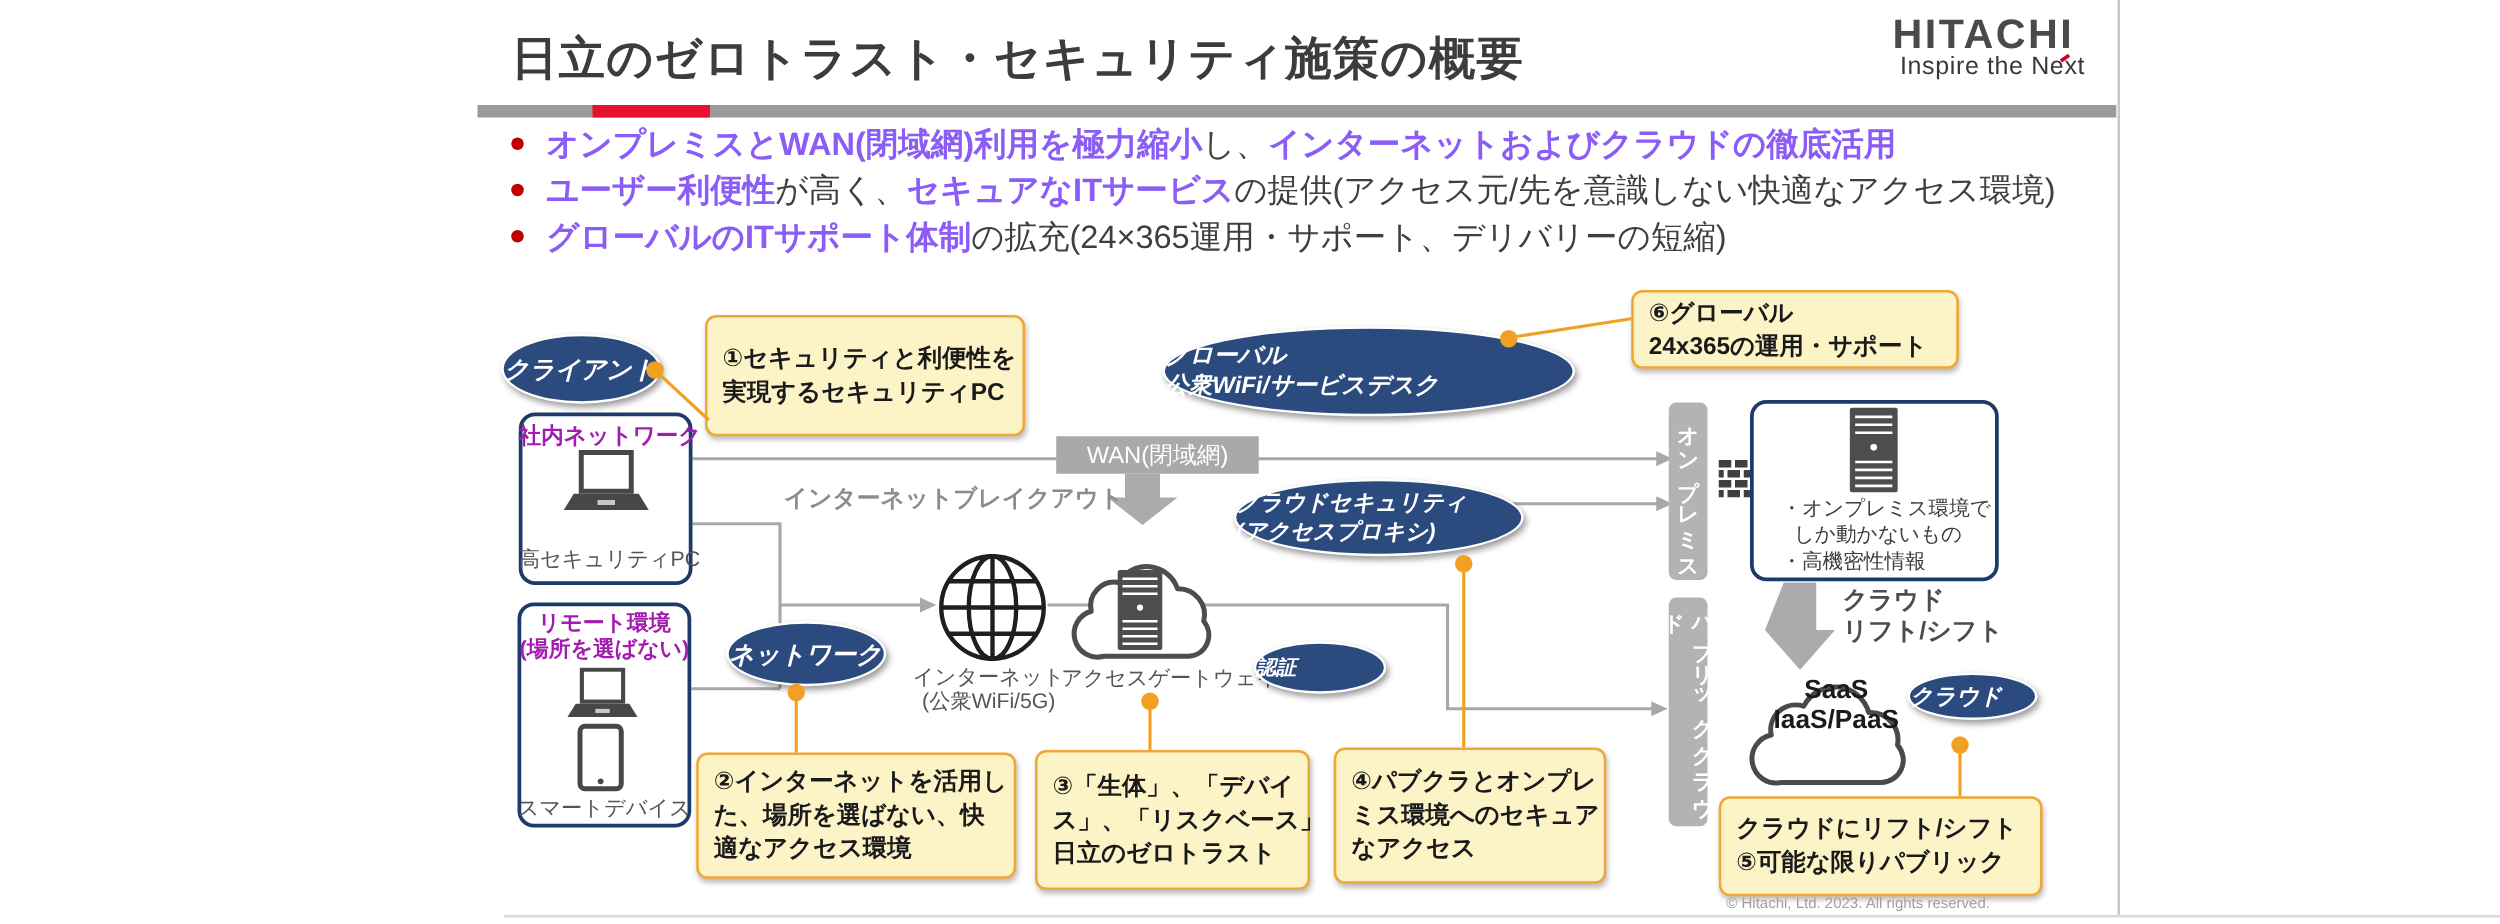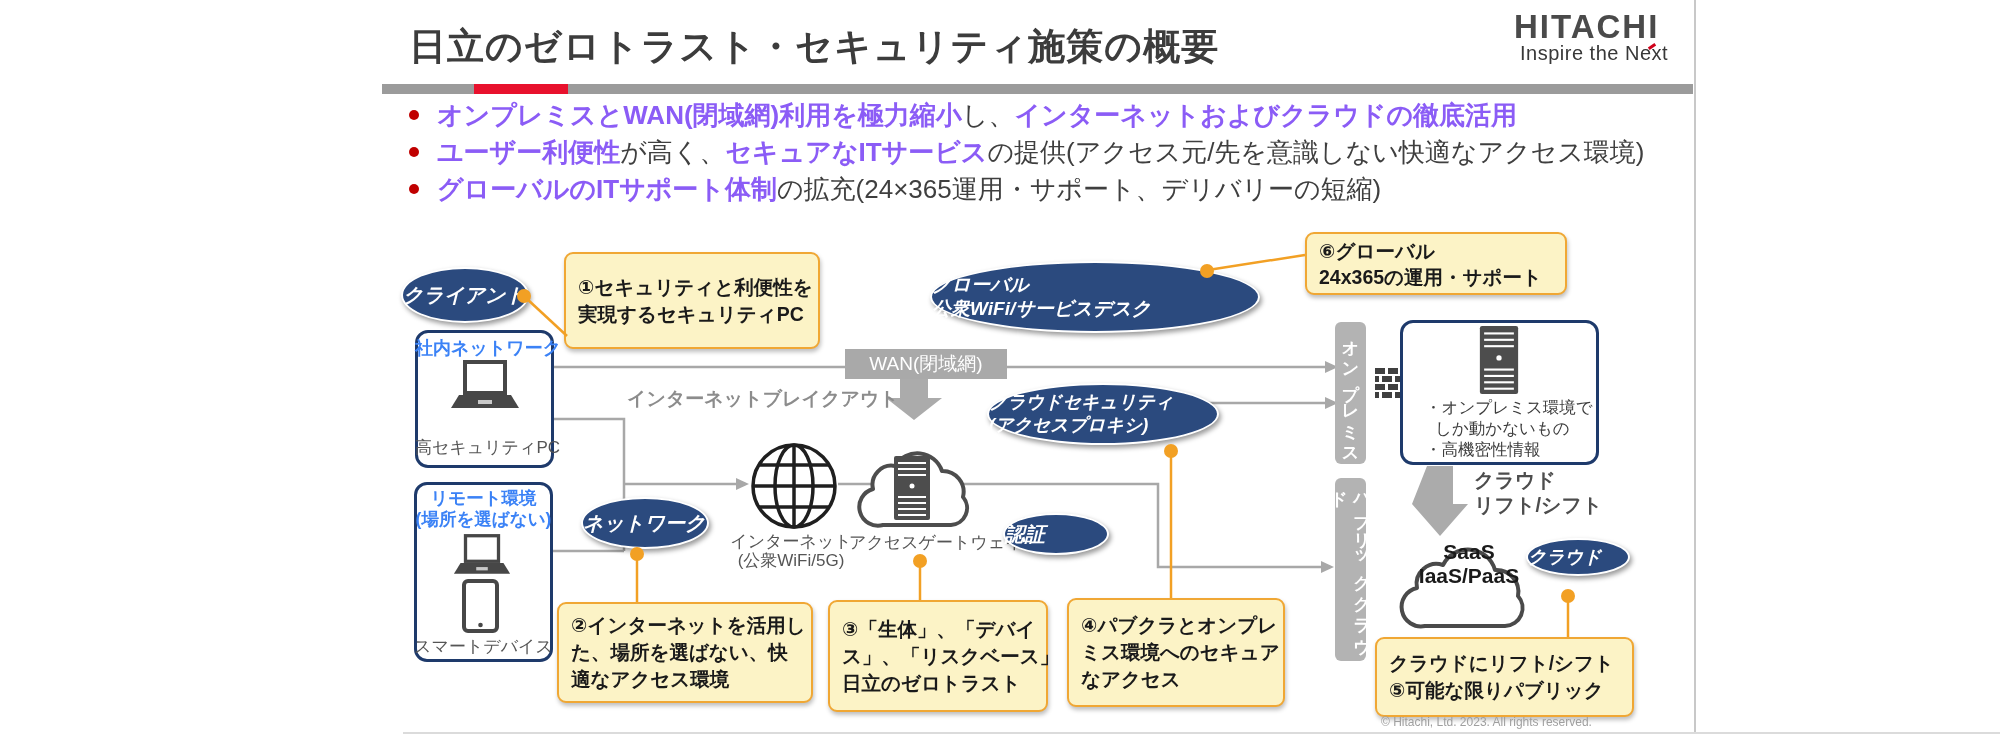--- a/index.html
+++ b/index.html
@@ -24,21 +24,21 @@
         box-shadow:2px 3px 5px rgba(0,0,0,.4);white-space:nowrap;}
   .note{background:#FCF3C6;border:2px solid #F0A734;border-radius:9px;font-weight:bold;color:#1a1a1a;
         padding:4px 12px;box-shadow:1px 3px 4px rgba(0,0,0,.25);font-size:19.5px;line-height:27px;
         display:flex;flex-direction:column;justify-content:center;white-space:nowrap;}
   .devbox{background:#fff;border:3px solid #1E3A6B;border-radius:13px;}
   .gbar{background:#B3B3B3;border-radius:6px;color:#fff;font-weight:bold;writing-mode:vertical-rl;
         text-orientation:upright;display:flex;align-items:center;justify-content:center;
         font-size:17px;letter-spacing:2px;}
   .graylbl{color:#8C8C8C;font-weight:bold;font-size:19px;white-space:nowrap;}
   .smalllbl{color:#555;font-size:17px;text-align:center;line-height:19px;white-space:nowrap;}
-  .boxtitle{font-weight:bold;color:#3b82f6;font-size:18px;text-align:center;white-space:nowrap;}
+  .boxtitle{font-weight:bold;color:#a21caf;font-size:18px;text-align:center;white-space:nowrap;}
   .wanlbl{background:#A9A9A9;color:#fff;font-size:19px;display:flex;align-items:center;justify-content:center;white-space:nowrap;}
   .liftlbl{font-size:20px;font-weight:bold;color:#4D4D4D;line-height:25px;white-space:nowrap;}
   .saastxt{font-size:21px;font-weight:bold;color:#1a1a1a;line-height:24px;text-align:center;white-space:nowrap;}
   .onpremtxt{font-size:16.5px;color:#3d3d3d;line-height:21px;white-space:nowrap;}
   .copyright{font-size:12px;color:#9F9F9F;white-space:nowrap;}
   .z1{z-index:1;} .z2{z-index:2;} .z3{z-index:3;pointer-events:none;}
   svg{display:block;}
 </style>
 </head>
 <body>
@@ -163,21 +163,21 @@
         <line x1="4" y1="19" x2="32" y2="19"></line>
       <line x1="4" y1="41" x2="32" y2="41"></line>
         <line x1="4" y1="47" x2="32" y2="47"></line>
         <line x1="4" y1="53" x2="32" y2="53"></line>
         <line x1="4" y1="59" x2="32" y2="59"></line>
     </g>
     <circle cx="18" cy="30" r="2.5" fill="#fff"></circle>
   </svg>
   <div class="abs smalllbl z2" style="left:812px;top:533px;width:150px;">アクセスゲートウェイ</div>
 
-  <div class="abs oval z2" style="left:966px;top:513px;width:106px;height:42px;font-size:20px;">
+  <div class="abs oval z2" style="left:966px;top:513px;width:106px;height:42px;font-size:16px;">
       <span>認証</span>
     </div>
 
   <div class="abs oval z2" style="left:893px;top:261px;width:330px;height:72px;font-size:19px;line-height:24px;">
     <div>グローバル</div>
     <div>公衆WiFi/サービスデスク</div>
   </div>
   <div class="abs note z2" style="left:1268px;top:232px;width:262px;height:63px;line-height:26px;">
     <div>⑥グローバル</div>
     <div>24x365の運用・サポート</div>

